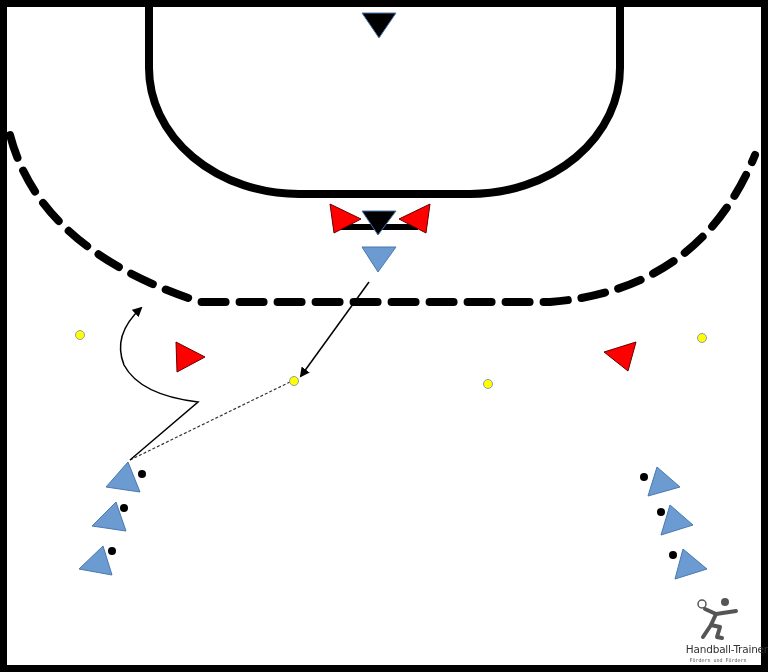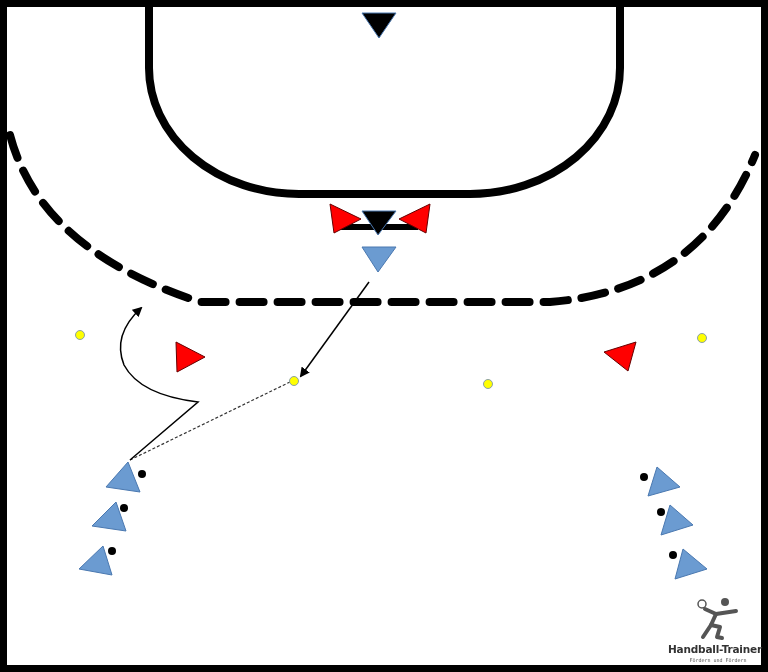--- a/index.html
+++ b/index.html
@@ -1,20 +1,20 @@
 <!DOCTYPE html>
 <html><head>
 <meta charset="utf-8">
 <style>
   html, body { margin: 0; padding: 0; background: #ffffff; }
   body { width: 768px; height: 672px; overflow: hidden; position: relative; }
   #court { position: absolute; left: 0; top: 0; width: 768px; height: 672px; }
   .logo-title {
-    position: absolute; left: 668px; top: 643px; width: 100px; text-align: left;
-    font-family: "DejaVu Sans", sans-serif; font-weight: bold; font-size: 10.5px; color: #333333;
+    position: absolute; left: 668px; top: 643px; width: 100px; text-align: right;
+    font-family: "DejaVu Sans", sans-serif; font-weight: normal; font-size: 10.5px; color: #333333;
     letter-spacing: -0.2px;
   }
   .logo-sub {
     position: absolute; left: 668px; top: 657px; width: 100px; text-align: center;
     font-family: "DejaVu Sans Mono", monospace; font-size: 5px; color: #555555;
   }
 </style>
 </head>
 <body>
 

